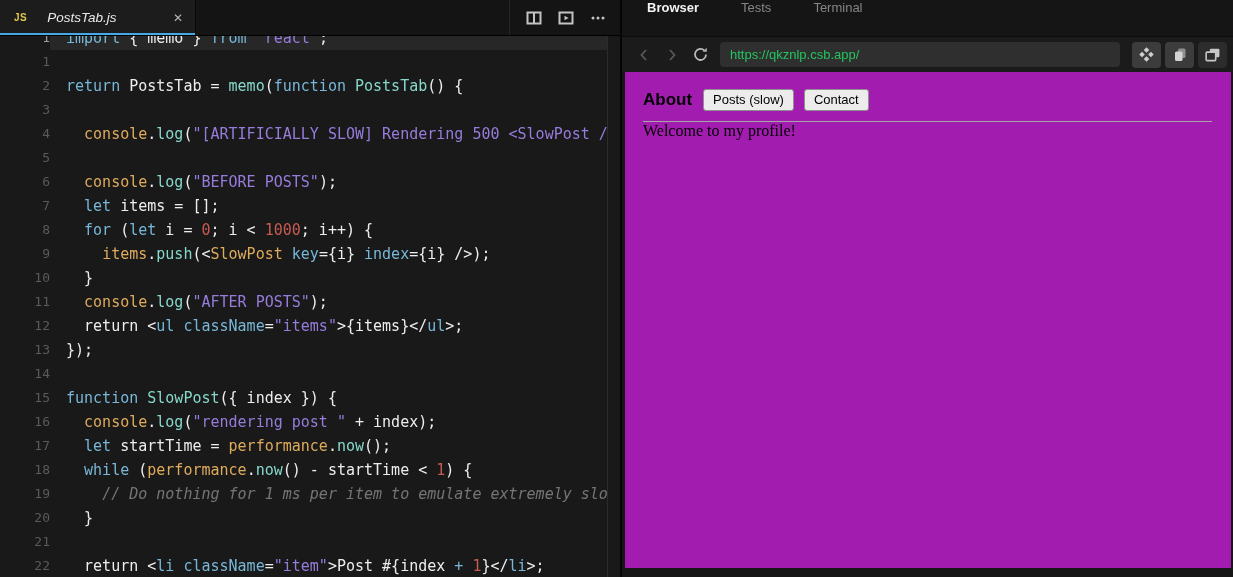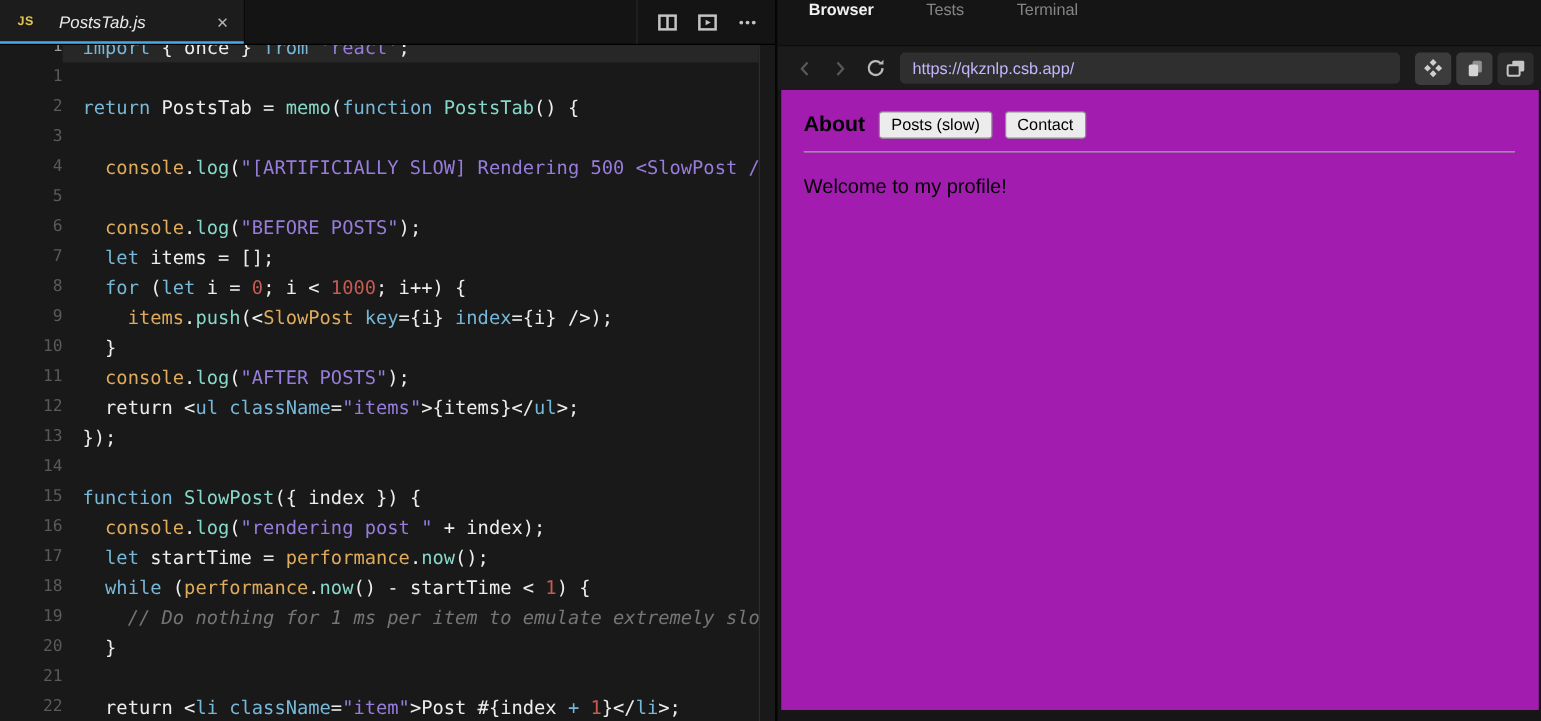--- a/index.html
+++ b/index.html
@@ -48,44 +48,44 @@
   .dev-tabs { height:37px; display:flex; align-items:flex-start; padding-left:25px; gap:42px;
               background:#151515; border-bottom:1px solid #0c0c0c; }
   .dev-tab { font-size:13px; color:#858585; cursor:pointer; }
   .dev-tab.active { color:#f2f2f2; font-weight:bold; }
 
   .dev-nav { height:35px; display:flex; align-items:center; padding:0 6px 0 8px; background:#1b1b1b; }
   .nav-btn { width:28px; height:26px; display:flex; align-items:center; justify-content:center;
              border-radius:4px; cursor:pointer; flex:0 0 auto; }
   .url-bar { flex:1; height:25px; margin:0 8px 0 6px; background:#2f2f2f; border-radius:4px;
              display:flex; align-items:center; padding:0 10px; overflow:hidden; }
-  .url-text { font-size:13px; color:#c4b5fd; white-space:nowrap;text-align:center; }
+  .url-text { font-size:13px; color:#22c55e; white-space:nowrap;text-align:center; }
   .action-btn { width:29px; height:26px; border-radius:4px; display:flex; align-items:center;
                 justify-content:center; cursor:pointer; margin-left:4px; flex:0 0 auto; }
   .action-btn.raised { background:#3c3c3c; }
   .action-btn.flat { background:#2c2c2c; }
 
   .browser-view { position:absolute; left:3px; right:2px; top:72px; bottom:9px; background:#a21caf;
                   overflow:hidden; }
   .page { padding:17px 19px 0 18px; color:#000; }
   .page-header { display:flex; align-items:center; }
   .page-title { font-size:17px; font-weight:bold; margin-right:11px; }
   .page-btn { font-family:"Liberation Sans",sans-serif; font-size:13px; color:#000;
               background:#ececec; border:1px solid #8f8f8f; border-radius:3px;
               padding:2px 9px 3px; margin-right:10px; cursor:pointer; }
   .page hr { border:none; border-top:1px solid #a5a5a5; margin:10px 0 0; }
-  .welcome { margin-top:19px; font-size:16px; }
+  .welcome { margin-top:0; font-size:16px;font-family:Liberation Serif, serif; }
 </style>
 </head>
 <body>
 
 <div class="editor-pane">
   <div class="code-clip">
     <div class="code-rows" id="code-rows">
-        <div class="row active"><div class="gutter">1</div><div class="codeln"><span class="tok-k">import </span><span class="tok-p">{ once } </span><span class="tok-k">from </span><span class="tok-s">'react'</span><span class="tok-p">;</span></div></div>
+        <div class="row active"><div class="gutter">1</div><div class="codeln"><span class="tok-k">import </span><span class="tok-p">{ memo } </span><span class="tok-k">from </span><span class="tok-s">'react'</span><span class="tok-p">;</span></div></div>
         <div class="row"><div class="gutter">1</div><div class="codeln"></div></div>
         <div class="row"><div class="gutter">2</div><div class="codeln"><span class="tok-k">return </span><span class="tok-p">PostsTab = </span><span class="tok-d">memo</span><span class="tok-p">(</span><span class="tok-k">function </span><span class="tok-d">PostsTab</span><span class="tok-p">() {</span></div></div>
         <div class="row"><div class="gutter">3</div><div class="codeln"><span class="tok-p">  </span></div></div>
         <div class="row"><div class="gutter">4</div><div class="codeln"><span class="tok-p">  </span><span class="tok-g">console</span><span class="tok-p">.</span><span class="tok-d">log</span><span class="tok-p">(</span><span class="tok-s">"[ARTIFICIALLY SLOW] Rendering 500 &lt;SlowPost /&gt;"</span></div></div>
         <div class="row"><div class="gutter">5</div><div class="codeln"></div></div>
         <div class="row"><div class="gutter">6</div><div class="codeln"><span class="tok-p">  </span><span class="tok-g">console</span><span class="tok-p">.</span><span class="tok-d">log</span><span class="tok-p">(</span><span class="tok-s">"BEFORE POSTS"</span><span class="tok-p">);</span></div></div>
         <div class="row"><div class="gutter">7</div><div class="codeln"><span class="tok-p">  </span><span class="tok-k">let </span><span class="tok-p">items = [];</span></div></div>
         <div class="row"><div class="gutter">8</div><div class="codeln"><span class="tok-p">  </span><span class="tok-k">for </span><span class="tok-p">(</span><span class="tok-k">let </span><span class="tok-p">i = </span><span class="tok-n">0</span><span class="tok-p">; i &lt; </span><span class="tok-n">1000</span><span class="tok-p">; i++) {</span></div></div>
         <div class="row"><div class="gutter">9</div><div class="codeln"><span class="tok-p">    </span><span class="tok-g">items</span><span class="tok-p">.</span><span class="tok-d">push</span><span class="tok-p">(&lt;</span><span class="tok-g">SlowPost</span><span class="tok-p"> </span><span class="tok-t">key</span><span class="tok-p">={i} </span><span class="tok-t">index</span><span class="tok-p">={i} /&gt;);</span></div></div>
         <div class="row"><div class="gutter">10</div><div class="codeln"><span class="tok-p">  }</span></div></div>

